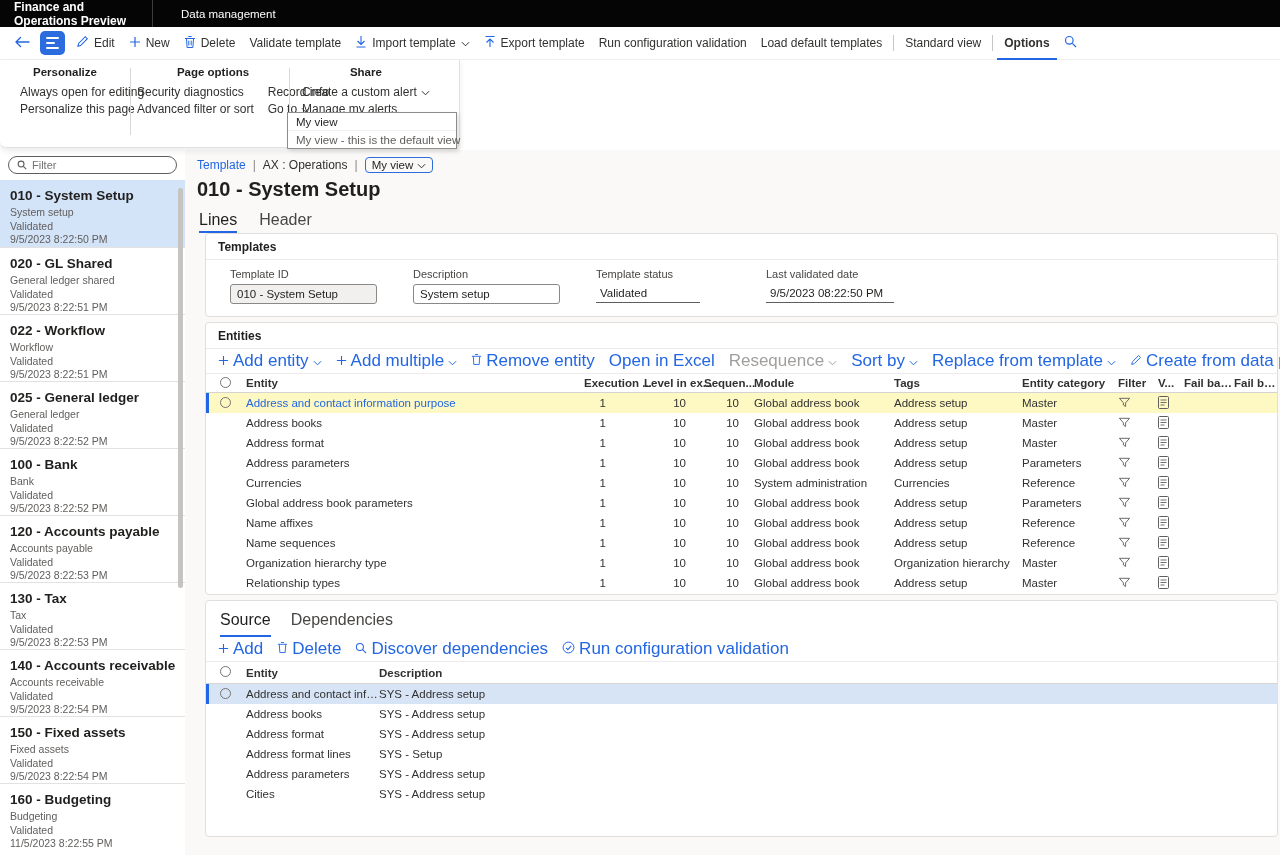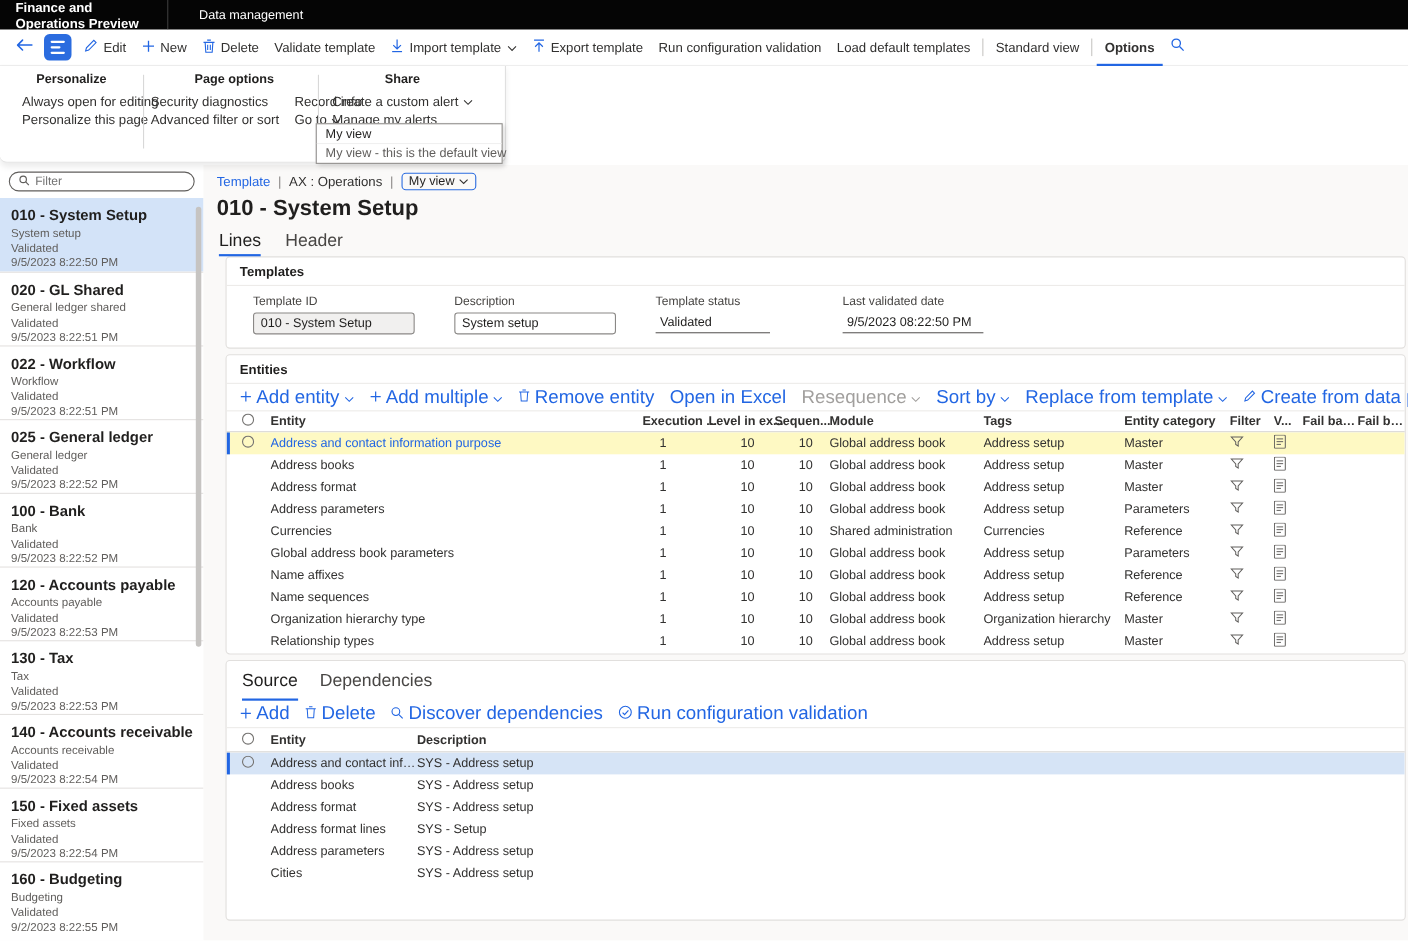--- a/index.html
+++ b/index.html
@@ -310,21 +310,21 @@
     <div class="ci-title">150 - Fixed assets</div>
     <div class="ci-sub">Fixed assets</div>
     <div class="ci-status">Validated</div>
     <div class="ci-date">9/5/2023 8:22:54 PM</div>
   </div>
 
   <div class="card-item">
     <div class="ci-title">160 - Budgeting</div>
     <div class="ci-sub">Budgeting</div>
     <div class="ci-status">Validated</div>
-    <div class="ci-date">9/2/2023 8:22:55 PM</div>
+    <div class="ci-date">11/5/2023 8:22:55 PM</div>
   </div>
 </div>
     <div class="scroll-thumb"></div>
   </div>
 
   <div class="main">
     <div class="breadcrumb">
       <span class="bc-link">Template</span>
       <span class="bc-sep">|</span>
       <span class="bc-text">AX : Operations</span>
@@ -529,21 +529,21 @@
     <div class="cell"></div>
     <div class="cell"></div>
   </div>
 
   <div class="erow">
     <div class="cell"><span class="radio"></span></div>
     <div class="cell ent-name">Currencies</div>
     <div class="cell num n-exec">1</div>
     <div class="cell num n-level">10</div>
     <div class="cell num n-seq">10</div>
-    <div class="cell">Shared administration</div>
+    <div class="cell">System administration</div>
     <div class="cell">Currencies</div>
     <div class="cell">Reference</div>
     <div class="cell icon-cell">
               <span><svg width="13" height="13" viewBox="0 0 14 14">
                   <path d="M1.5 2.5h11L8.2 7.3v4L5.8 9.7V7.3z" fill="none" stroke="#605e5c" stroke-width="1"></path>
                 </svg></span>
             </div>
     <div class="cell icon-cell">
               <span><svg width="11" height="13" viewBox="0 0 11 13">
                   <rect x="0.5" y="0.5" width="10" height="12" rx="1" fill="none" stroke="#605e5c"></rect>

